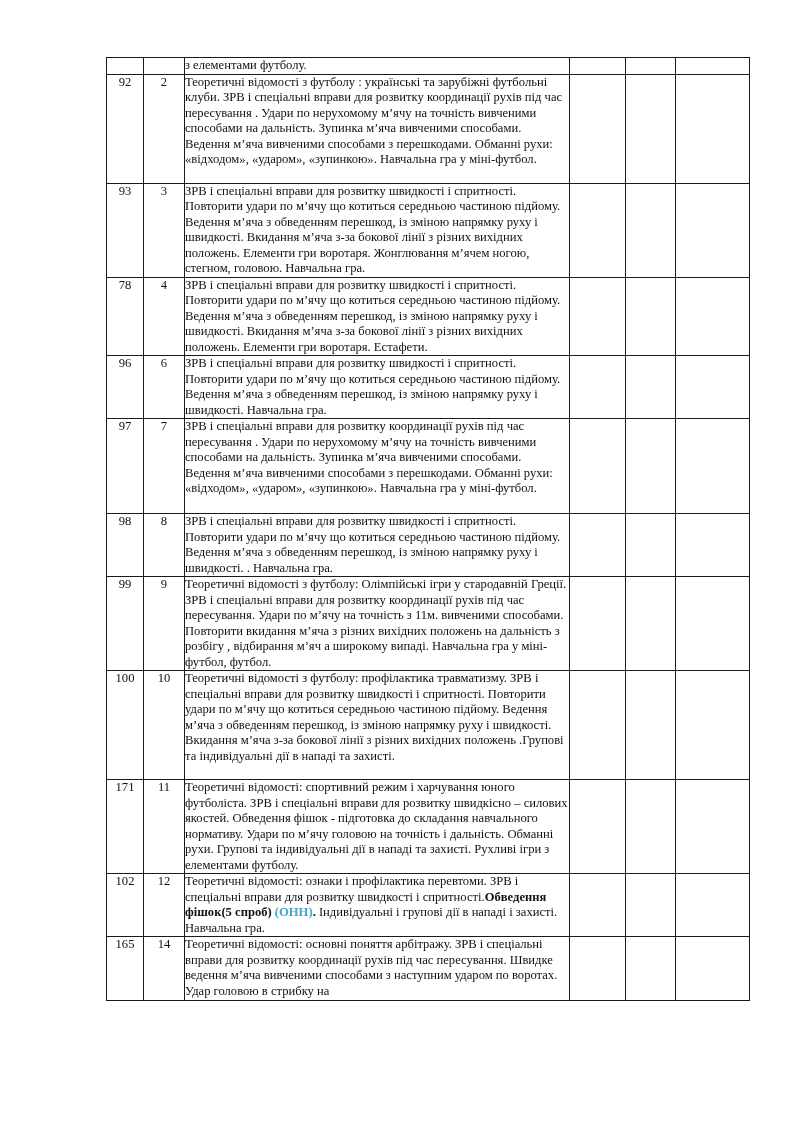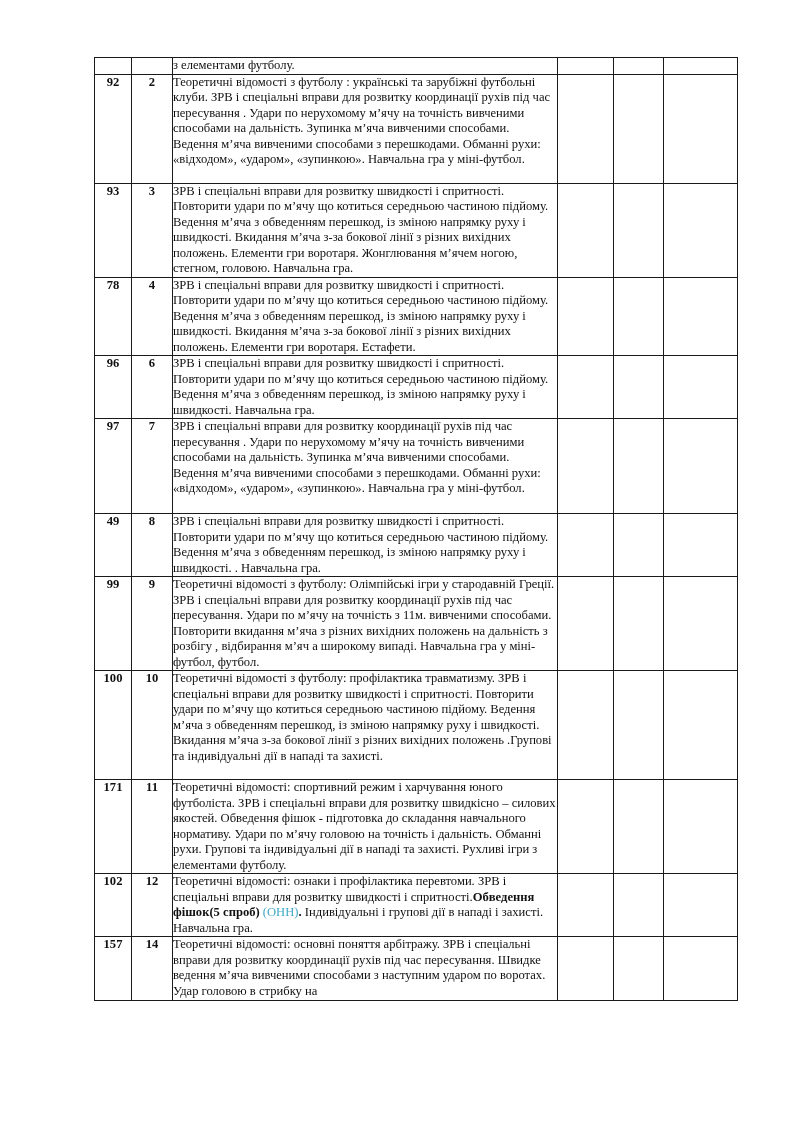--- a/index.html
+++ b/index.html
@@ -1,26 +1,26 @@
 <!DOCTYPE html>
 <html><head>
 <meta charset="utf-8">
 <style>
   html, body { margin: 0; padding: 0; background: #ffffff; }
   body { width: 794px; height: 1123px; position: relative; overflow: hidden;
          font-family: "Liberation Serif", "DejaVu Serif", serif; color: #111; }
-  table.plan { position: absolute; left: 94px; top: 57px; border-collapse: collapse;
+  table.plan { position: absolute; left: 106px; top: 57px; border-collapse: collapse;
                table-layout: fixed; width: 643px; }
   table.plan td { border: 1px solid #1a1a1a; vertical-align: top; padding: 0;
                   font-size: 12.6px; line-height: 15.5px; }
-  td.num { text-align: center; font-size: 14px; padding-top: 1px; font-weight: bold; }
+  td.num { text-align: center; font-size: 14px; padding-top: 1px; }
   td.content { padding: 0 4px 0 5px; }
   td.blank { }
   .bold { font-weight: bold; }
-  .blue { color: #3fa9c7; font-weight: normal; }
+  .blue { color: #3fa9c7; font-weight: bold; }
 </style>
 </head>
 <body>
 
 <table class="plan">
   <colgroup>
     <col style="width:37px">
       <col style="width:41px">
       <col style="width:385px">
     <col style="width:56px">
@@ -70,21 +70,21 @@
     </tr>
     <tr style="height:95px">
       <td class="num">97</td>
       <td class="num">7</td>
       <td class="content"> ЗРВ і спеціальні вправи для розвитку координації рухів під час пересування . Удари по нерухомому м’ячу на точність вивченими способами на дальність. Зупинка м’яча вивченими способами. Ведення м’яча вивченими способами з перешкодами. Обманні рухи: «відходом», «ударом», «зупинкою».  Навчальна гра у міні-футбол.</td>
       <td></td>
         <td></td>
         <td></td>
     </tr>
     <tr style="height:62px">
-      <td class="num">49</td>
+      <td class="num">98</td>
       <td class="num">8</td>
       <td class="content"> ЗРВ і спеціальні вправи для розвитку швидкості і спритності. Повторити удари по м’ячу що котиться середньою частиною підйому. Ведення м’яча з обведенням перешкод, із зміною напрямку руху і швидкості.  . Навчальна гра.</td>
       <td></td>
         <td></td>
         <td></td>
     </tr>
     <tr style="height:94px">
       <td class="num">99</td>
       <td class="num">9</td>
       <td class="content">Теоретичні відомості з футболу: Олімпійські ігри у стародавній Греції. ЗРВ і спеціальні вправи для розвитку координації рухів під час пересування. Удари по м’ячу на точність з 11м. вивченими способами.  Повторити вкидання м’яча з різних вихідних положень на дальність  з розбігу , відбирання  м’яч а широкому випаді. Навчальна гра у міні-футбол, футбол.</td>
@@ -110,21 +110,21 @@
     </tr>
     <tr style="height:63px">
       <td class="num">102</td>
       <td class="num">12</td>
       <td class="content"><span>Теоретичні відомості: ознаки і профілактика перевтоми. ЗРВ і спеціальні вправи для розвитку швидкості і спритності.</span><span class="bold">Обведення фішок(5 спроб)</span><span class="blue"> (ОНН)</span><span class="bold">.</span><span>  Індивідуальні і групові дії в нападі  і захисті. Навчальна гра.</span></td>
       <td></td>
         <td></td>
         <td></td>
     </tr>
     <tr style="height:64px">
-      <td class="num">157</td>
+      <td class="num">165</td>
       <td class="num">14</td>
       <td class="content">Теоретичні відомості:  основні поняття арбітражу. ЗРВ і спеціальні вправи для розвитку координації рухів під час пересування. Швидке ведення м’яча    вивченими способами з наступним ударом по воротах. Удар головою в стрибку на</td>
       <td></td>
         <td></td>
         <td></td>
     </tr>
   </tbody>
 </table>
 
 </body></html>

